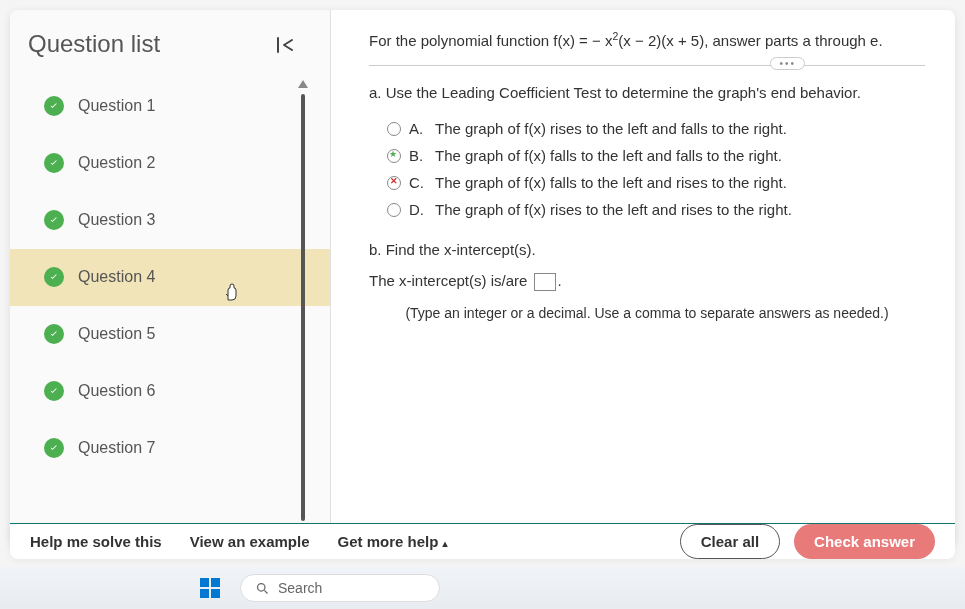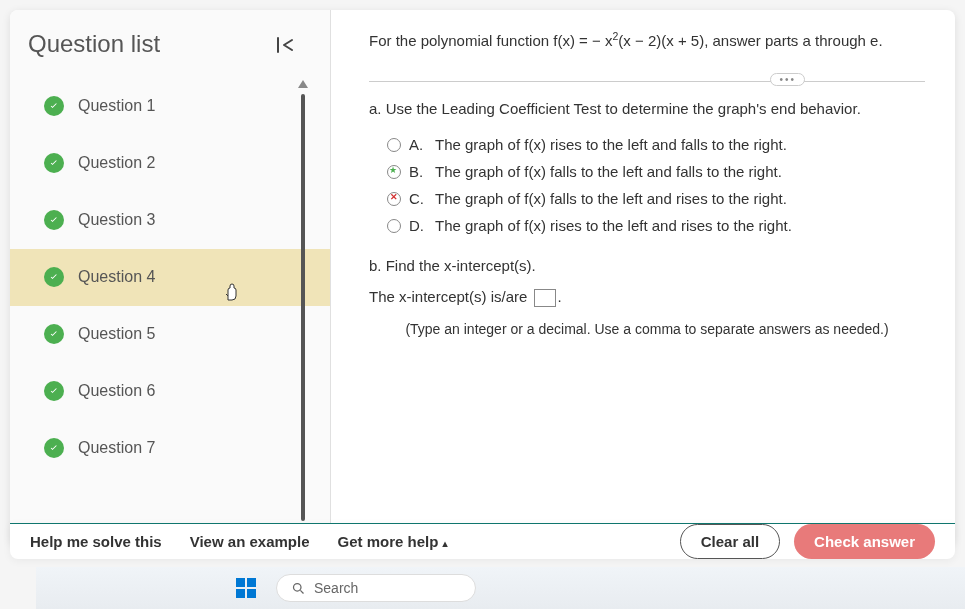--- a/index.html
+++ b/index.html
@@ -118,21 +118,21 @@
       bottom: 0;
       width: 0;
       height: 0;
       border-left: 5px solid transparent;
       border-right: 5px solid transparent;
       border-top: 8px solid #888;
     }
     .prompt {
       font-size: 15px;
       color: #333;
-      margin-bottom: 32px;
+      margin-bottom: 16px;
     }
     .hr-wrap {
       position: relative;
       margin-bottom: 18px;
     }
     .hr-line {
       border: none;
       border-top: 1px solid #ccc;
     }
     .ellipsis-badge {
@@ -258,21 +258,20 @@
     .taskbar {
       position: absolute;
       bottom: 0;
       left: 0;
       right: 0;
       height: 42px;
       background: linear-gradient(#f0f4f8, #e8ecf0);
       display: flex;
       align-items: center;
       padding: 0 20px;
-      margin-left: 36px;
     }
     .win-icon {
       width: 20px;
       height: 20px;
       display: grid;
       grid-template-columns: 1fr 1fr;
       grid-template-rows: 1fr 1fr;
       gap: 2px;
       margin-right: 20px;
     }

